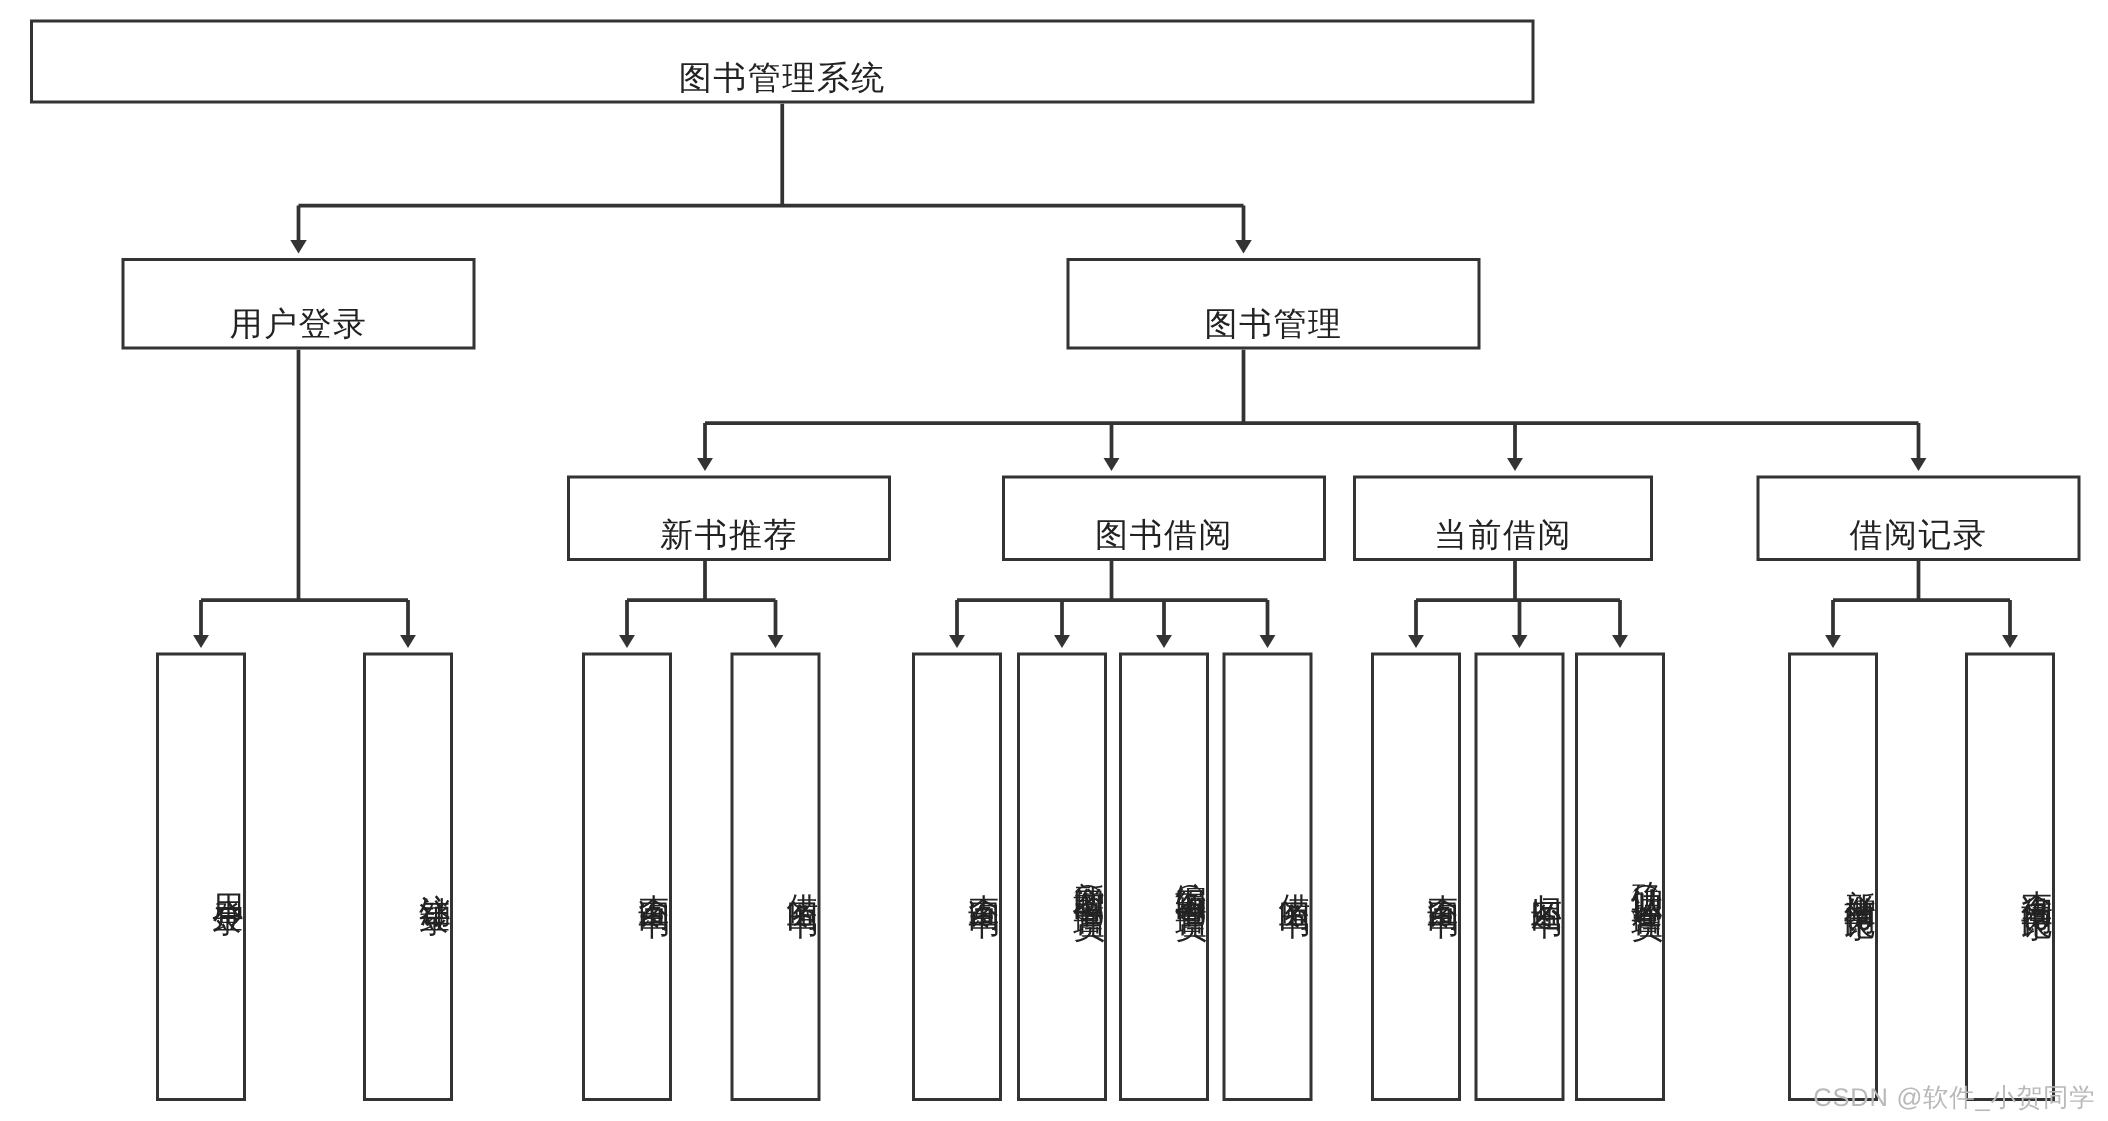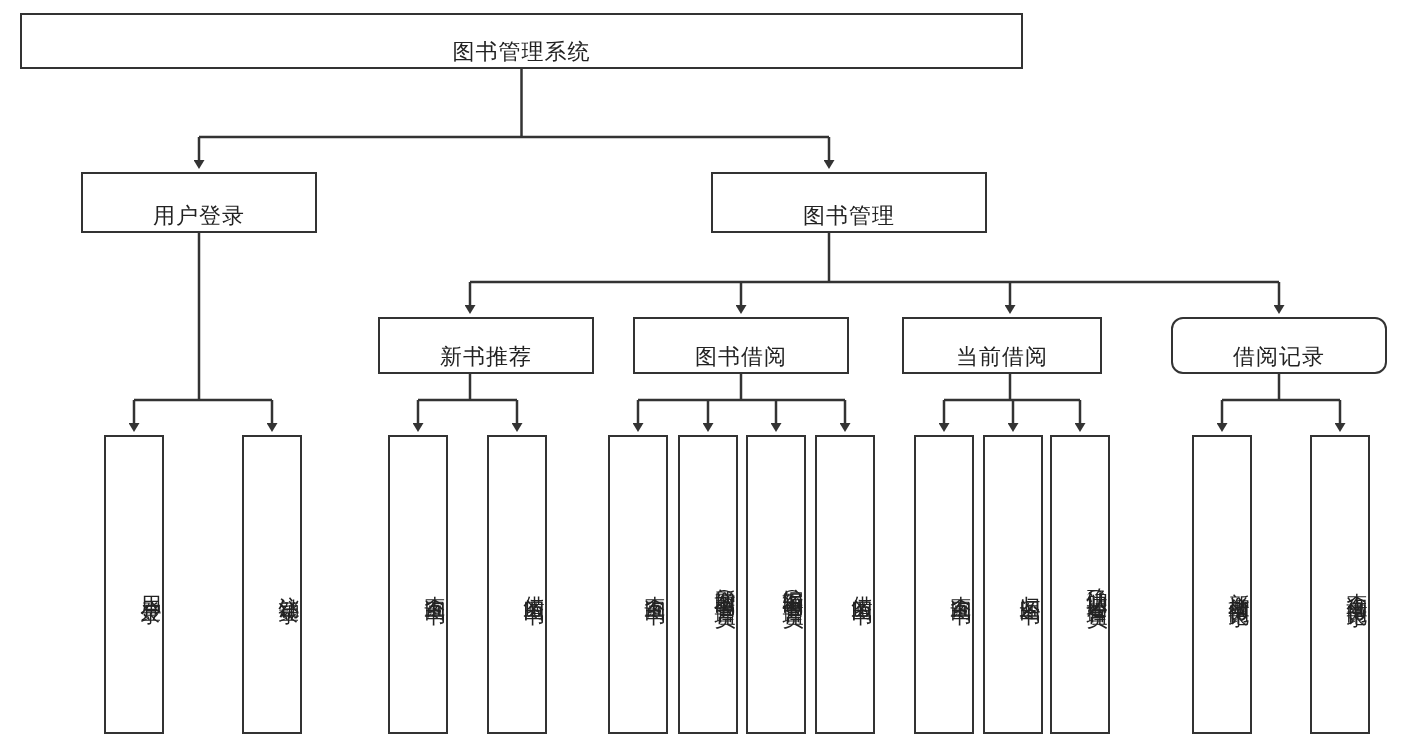--- a/index.html
+++ b/index.html
@@ -120,27 +120,27 @@
       </div>
       <div class="node horiz" style="left: 81px; top: 172px; width: 236px; height: 61px;">
         <span class="htext">用户登录</span>
       </div>
       <div class="node horiz" style="left: 711px; top: 172px; width: 276px; height: 61px;">
         <span class="htext">图书管理</span>
       </div>
       <div class="node horiz" style="left: 362px; top: 317px; width: 216px; height: 57px; margin-left: 16px;">
         <span class="htext">新书推荐</span>
       </div>
-      <div class="node horiz" style="left: 633px; top: 317px; width: 216px; height: 57px;">
+      <div class="node horiz" style="left: 668px; top: 317px; width: 216px; height: 57px;">
         <span class="htext">图书借阅</span>
       </div>
       <div class="node horiz" style="left: 902px; top: 317px; width: 200px; height: 57px;">
         <span class="htext">当前借阅</span>
       </div>
-      <div class="node horiz" style="left: 1171px; top: 317px; width: 216px; height: 57px; border-radius: 12px;">
+      <div class="node horiz" style="left: 1171px; top: 317px; width: 216px; height: 57px;">
         <span class="htext">借阅记录</span>
       </div>
       <div class="node vert" style="left: 104px; top: 435px; width: 60px; height: 299px;">
         <span class="vtext">用户登录</span>
       </div>
       <div class="node vert" style="left: 242px; top: 435px; width: 60px; height: 299px;">
         <span class="vtext">注销登录</span>
       </div>
       <div class="node vert" style="left: 388px; top: 435px; width: 60px; height: 299px;">
         <span class="vtext">查询图书</span>
@@ -170,13 +170,14 @@
         <span class="vtext">确认归还（管理员）</span>
       </div>
       <div class="node vert" style="left: 1192px; top: 435px; width: 60px; height: 299px;">
         <span class="vtext">新增借阅记录</span>
       </div>
       <div class="node vert" style="left: 1310px; top: 435px; width: 60px; height: 299px;">
         <span class="vtext">查询借阅记录</span>
       </div>
     </div>
 
+  <div class="watermark">CSDN @软件_小贺同学</div>
 </div>
 
 </body></html>

